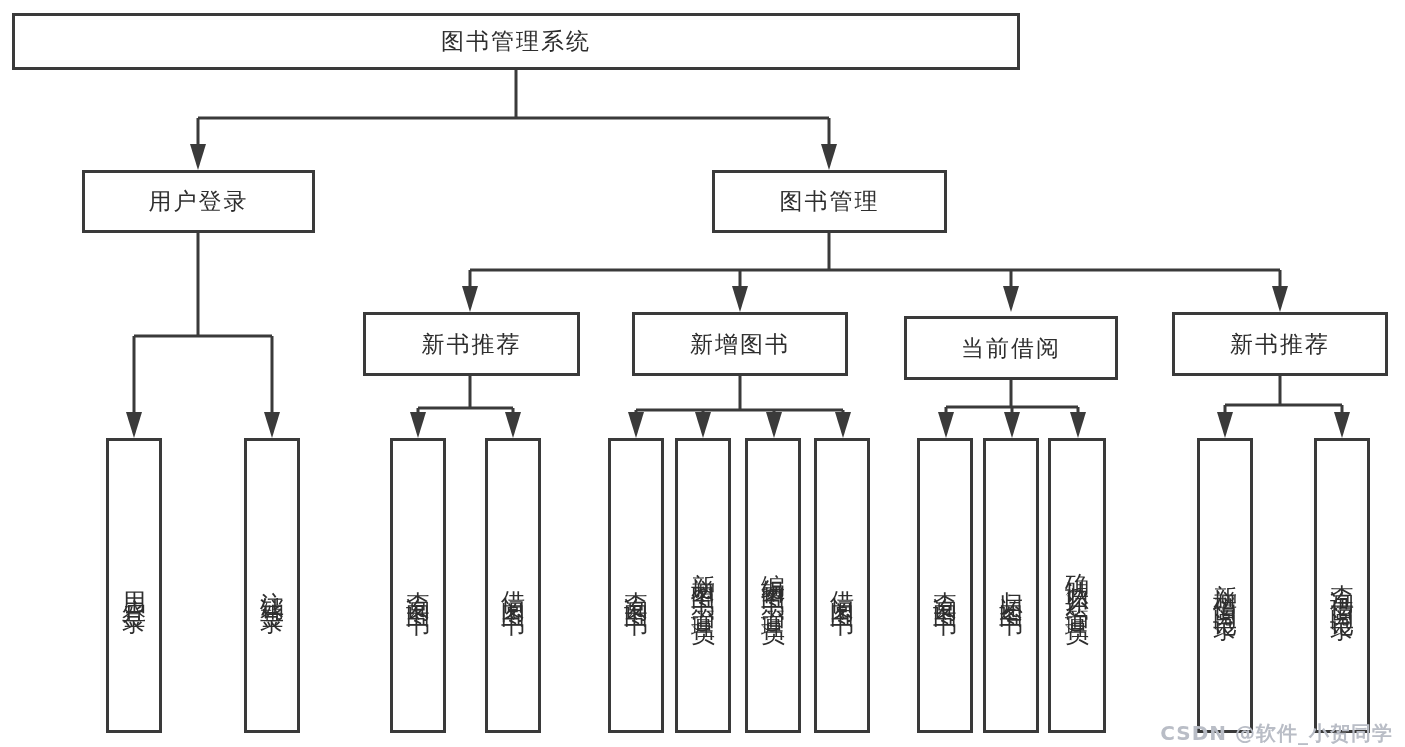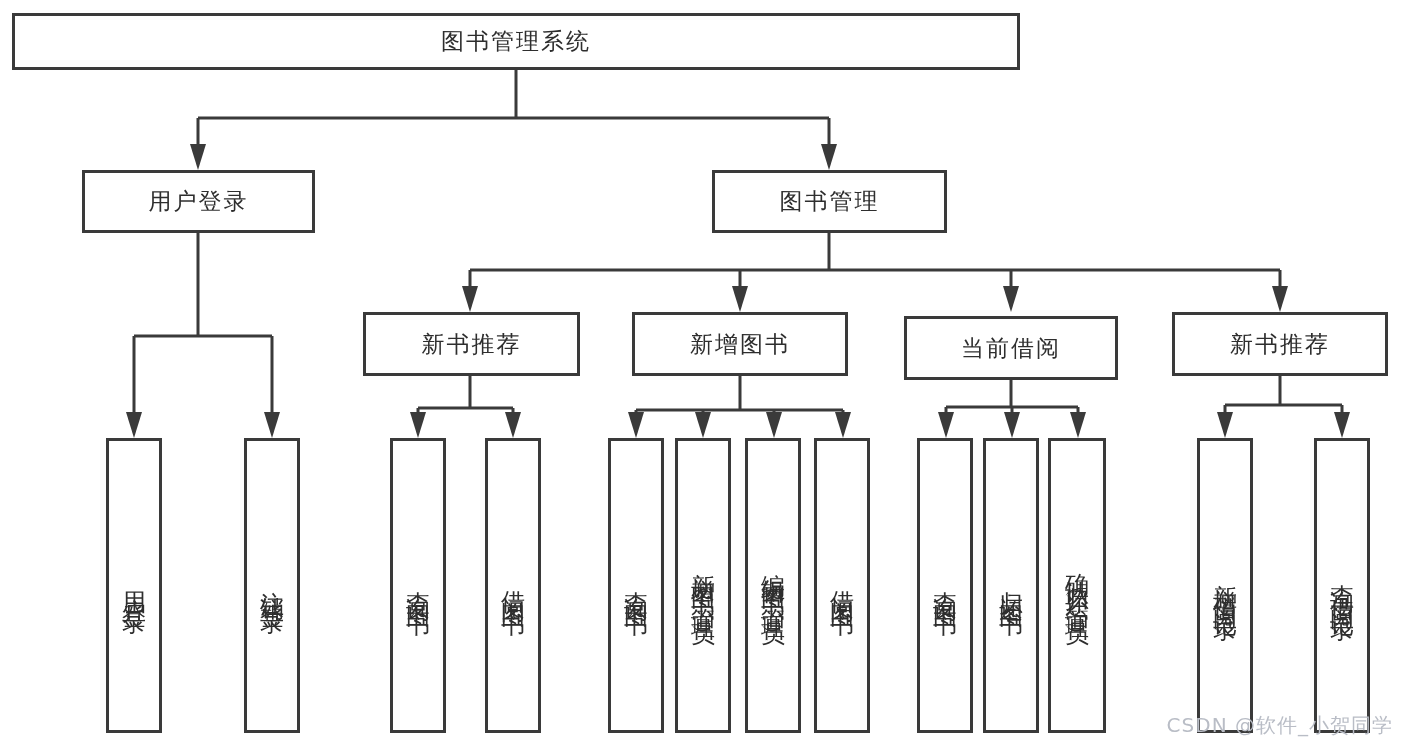--- a/index.html
+++ b/index.html
@@ -35,26 +35,27 @@
   .vbox{
     writing-mode:vertical-rl;
     text-orientation:mixed;
     font-size:24px;
     letter-spacing:7px;
     line-height:1;
     width:56px;top:438px;height:295px;
   }
   .watermark{
     position:absolute;
-    right:12px;bottom:8px;
+    right:12px;bottom:0;
     color:var(--watermark);
     font-size:20px;
     letter-spacing:1px;
     white-space:nowrap;
     z-index:5;
+    font-weight:bold;
   }
 </style>
 </head>
 <body>
 
 <div class="stage">
 
   <svg class="edges" viewBox="0 0 1405 747" xmlns="http://www.w3.org/2000/svg">
 
     <g>

